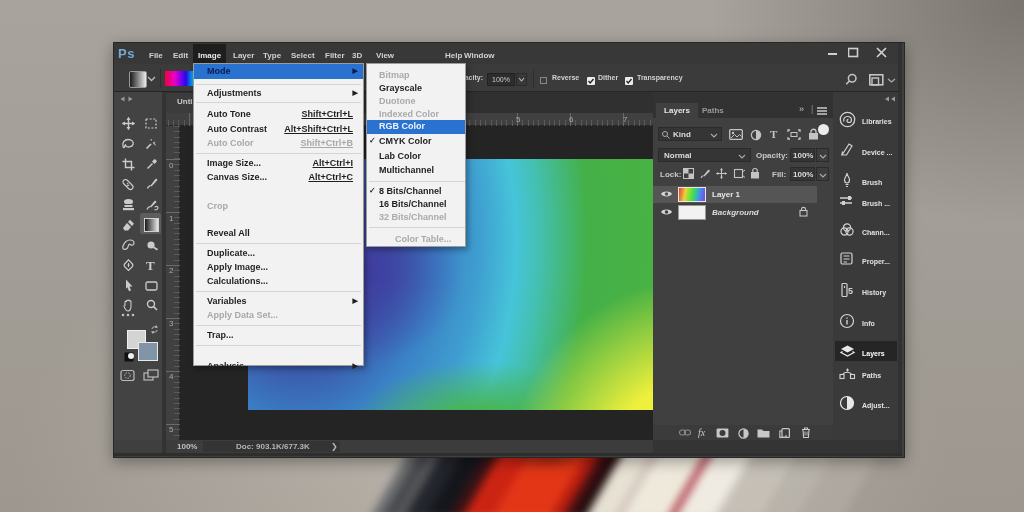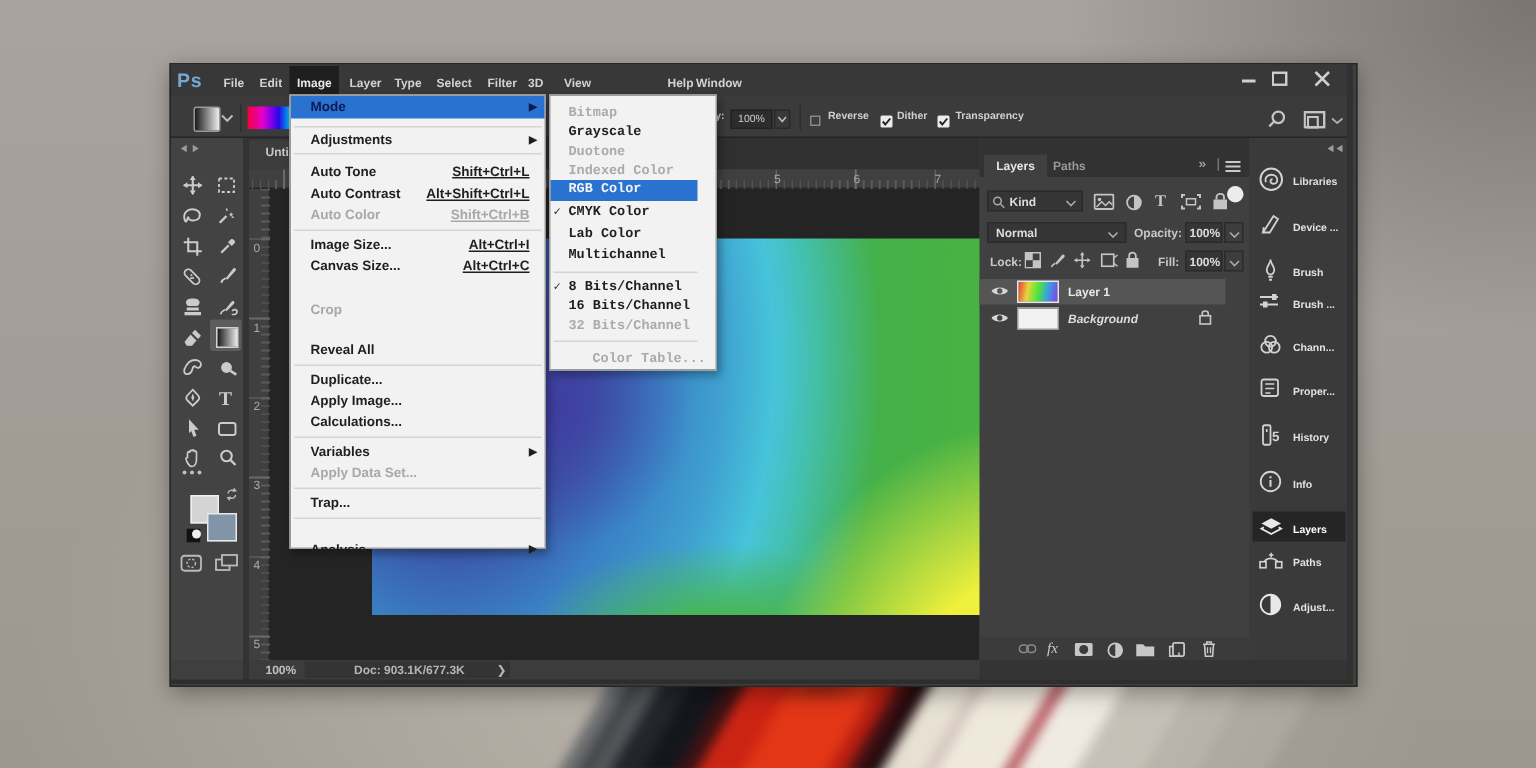--- a/index.html
+++ b/index.html
@@ -58,21 +58,21 @@
 
 #panelbot{position:absolute;left:653px;top:440px;width:245px;height:13px;background:#343434;}
 
 #menu{position:absolute;left:193px;top:63px;width:171px;height:303px;background:#f2f2f2;border:1px solid #9c9c9c;box-shadow:2px 3px 6px rgba(0,0,0,0.35);box-sizing:border-box;z-index:50;}
 .mrow{position:absolute;left:0;width:169px;height:14px;font-size:9px;font-weight:bold;color:#1f1f1f;}
 .mrow .t{position:absolute;left:13px;top:2px;}
 .mrow .sc{position:absolute;right:10px;top:2px;text-decoration:underline;}
 .mrow .ar{position:absolute;right:5px;top:3px;font-size:7px;}
 .mrow.gray{color:#a8a8a8;font-weight:bold;}
 .msep{position:absolute;left:2px;width:165px;height:1px;background:#d4d4d4;}
-#submenu{position:absolute;left:366px;top:63px;width:112px;height:184px;background:#f2f2f2;border:1px solid #9c9c9c;box-shadow:2px 3px 6px rgba(0,0,0,0.35);box-sizing:border-box;z-index:51;font-family:Liberation Mono, monospace;}
+#submenu{position:absolute;left:366px;top:63px;width:100px;height:184px;background:#f2f2f2;border:1px solid #9c9c9c;box-shadow:2px 3px 6px rgba(0,0,0,0.35);box-sizing:border-box;z-index:51;}
 .srow{position:absolute;left:0;width:98px;height:13px;font-size:9px;font-weight:bold;color:#1f1f1f;}
 .srow .t{position:absolute;left:12px;top:1px;}
 .srow .ck{position:absolute;left:2px;top:1px;font-size:8px;font-weight:bold;}
 .srow.gray{color:#aaaaaa;font-weight:bold;}
 </style>
 </head>
 <body>
 <div id="stage">
 <div id="inner">
 <div id="bg"></div>

